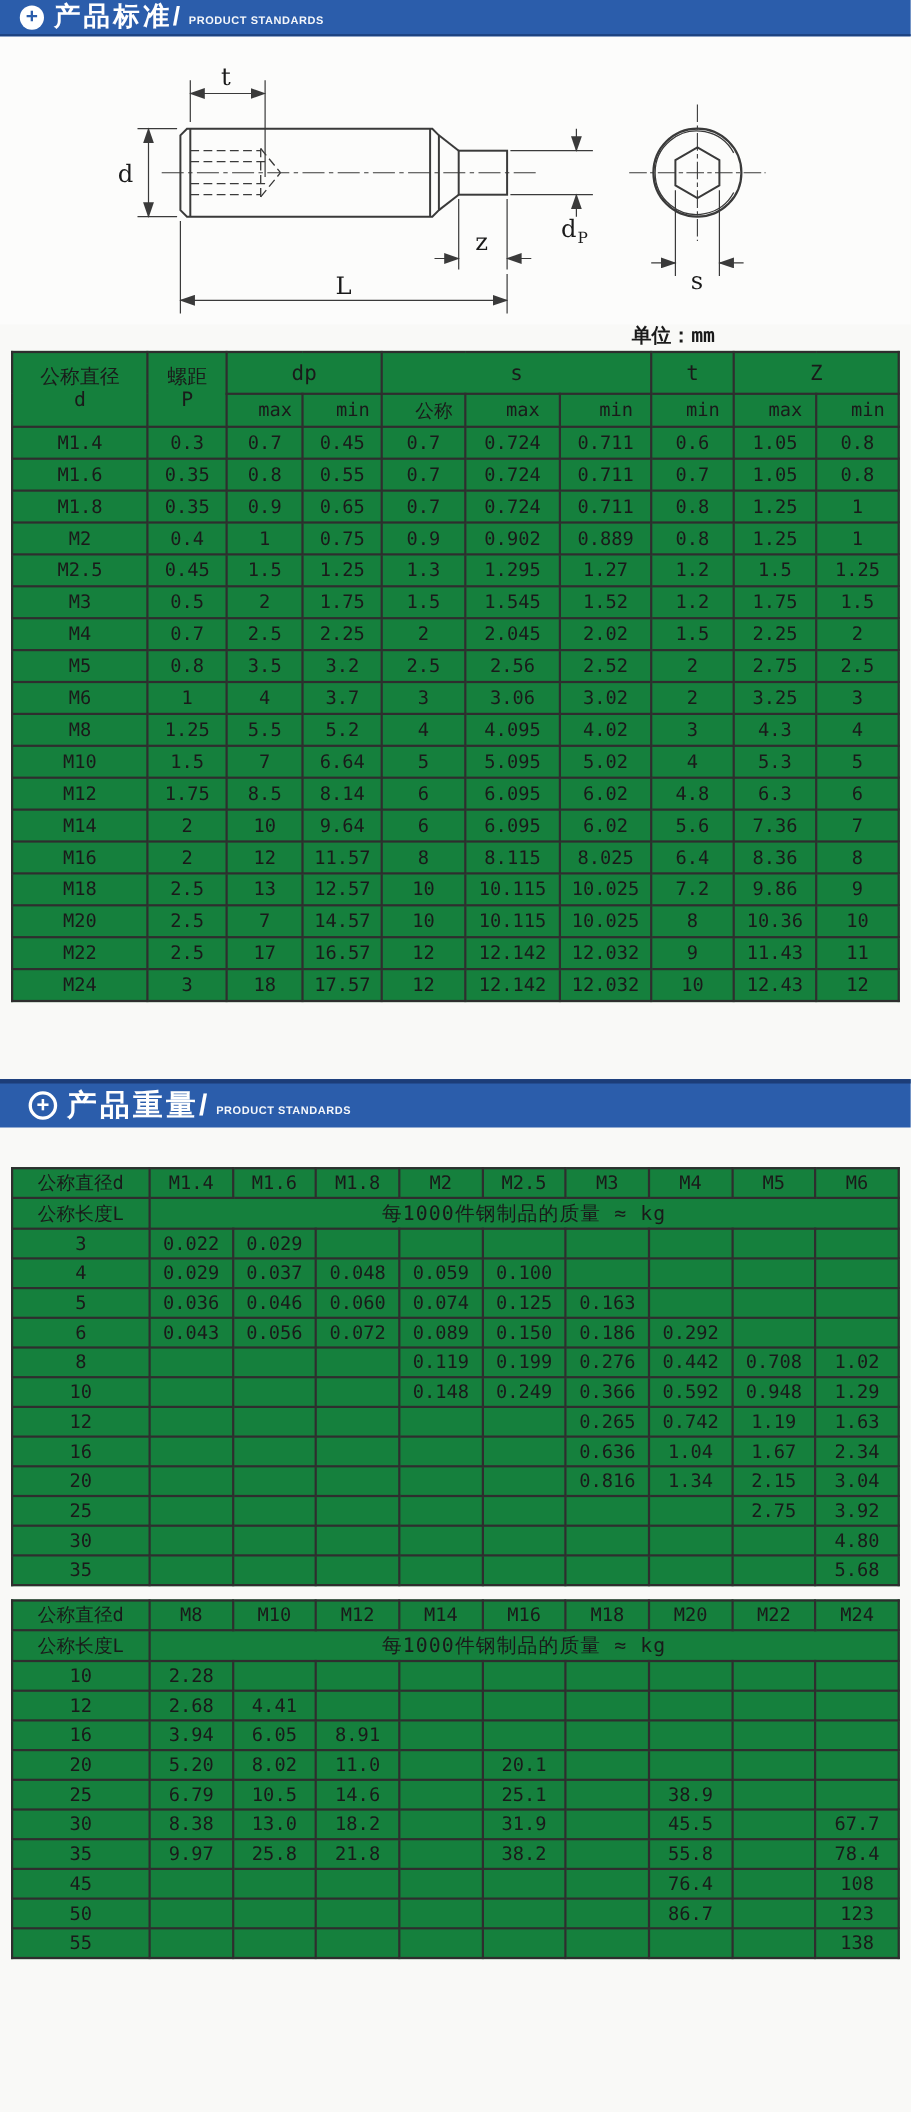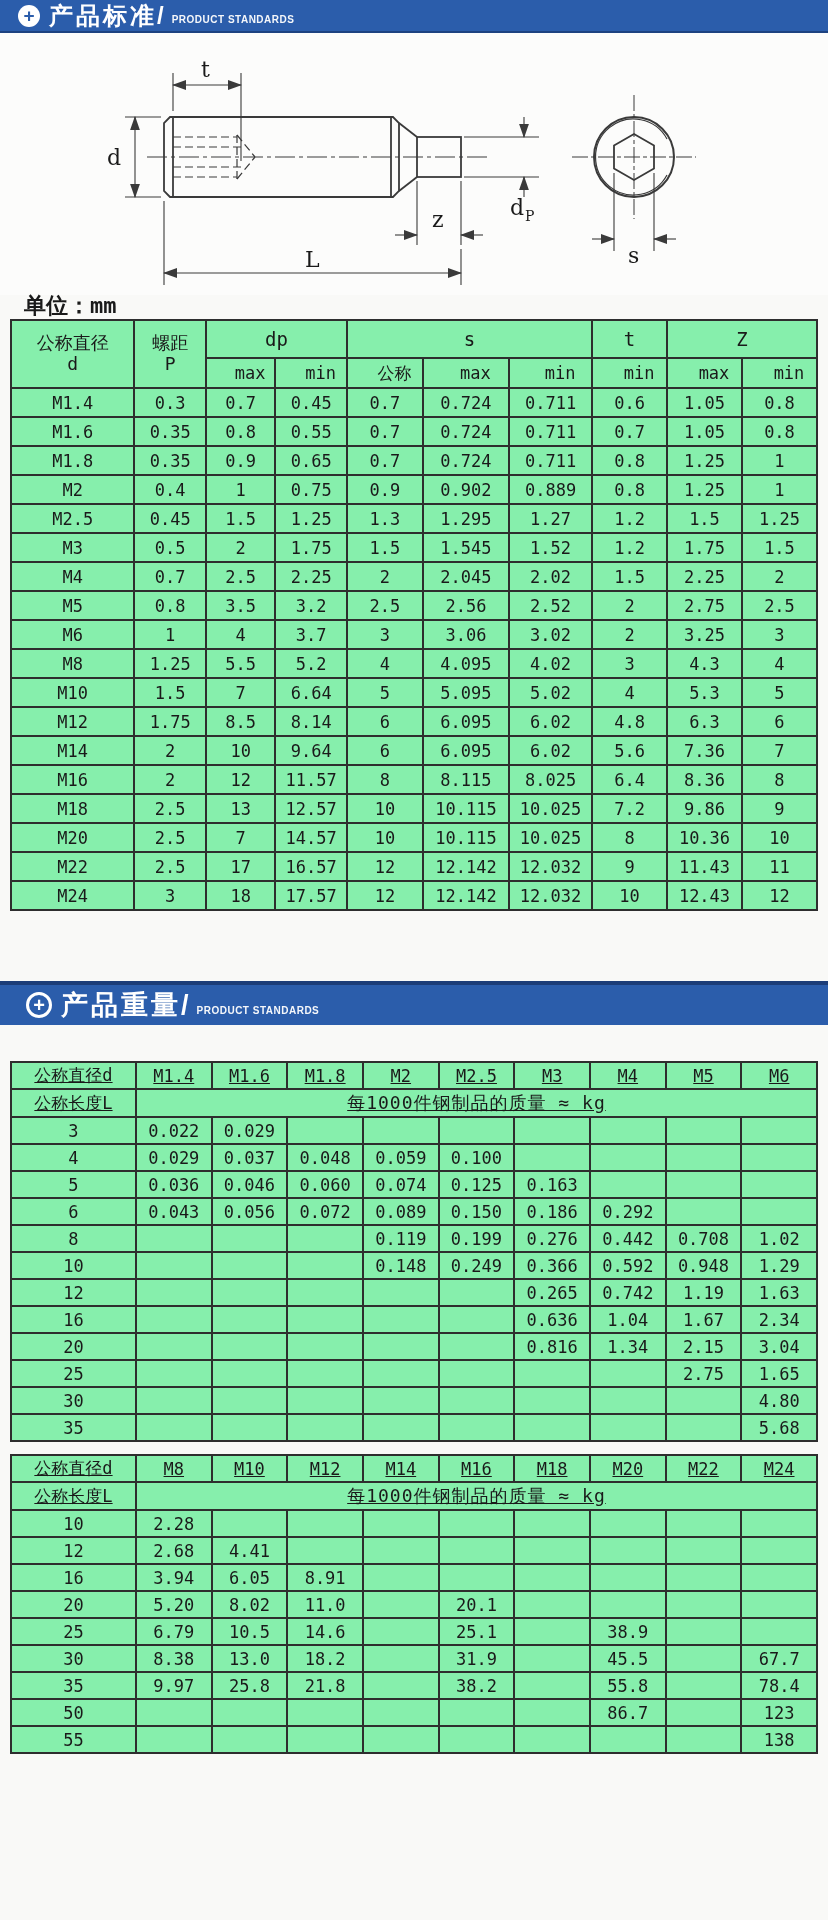--- a/index.html
+++ b/index.html
@@ -26,38 +26,38 @@
   .banner-cn { font-size:24px; font-weight:bold; letter-spacing:3px; line-height:1; }
   .b2 .banner-cn { font-size:27px; }
   .banner-en { font-size:10px; letter-spacing:.5px; margin-left:5px; align-self:flex-end; margin-bottom:6px; font-weight:bold; opacity:.95; }
   .b2 .banner-en { margin-bottom:9px; }
   
   .drawing-wrap { background:#fcfcfb; padding:6px 0 0 0; }
   svg.tech { display:block; margin:0 auto; }
   .dim-text { font-family:"DejaVu Serif", serif; font-size:22px; fill:#1a1a1a; }
   .dim-text.small { font-size:14px; }
   .unit-label {
-    font-size:22px; font-weight:bold; text-align:left; padding-right:178px;
+    font-size:18px; font-weight:bold; text-align:right; padding-right:178px;
     font-family:"DejaVu Sans Mono","Liberation Sans",sans-serif; height:24px; line-height:22px;padding-left:24px;
   }
   
   table.sheet {
-    border-collapse:collapse; table-layout:fixed; background:#86efac;
+    border-collapse:collapse; table-layout:fixed; background:#15803d;
     width:808px; margin:0 10px;
     font-family:"DejaVu Sans Mono","Liberation Sans",sans-serif;
   }
   table.sheet th, table.sheet td {
     border:2px solid #2e2e2e; text-align:center; vertical-align:middle;
     font-weight:normal; font-size:17px; padding:1px 1px; overflow:hidden; white-space:nowrap;
   }
   table.dim  tbody td { height:29px; }
   table.dim  thead tr.r1 th { height:38px; font-size:19px; }
   table.dim  thead tr.r2 th { height:30px;padding-left:20px; }
   .two-line div { line-height:1.15; font-size:18px; }
-  table.wt thead th { height:27px; font-size:17px;text-decoration:underline; }
+  table.wt thead th { height:27px; font-size:17px; }
   table.wt tbody td { height:27px; }
   table.wt .mass-note { font-size:18px; letter-spacing:1px; }
   table.wt { margin-top:36px; }
   table.wt + table.wt { margin-top:12px; }
 </style>
 </head>
 <body>
 
 <header class="banner b1">
   <span class="plus-disc">+</span>
@@ -554,21 +554,21 @@
       <tr>
         <td>25</td>
         <td></td>
         <td></td>
         <td></td>
         <td></td>
         <td></td>
         <td></td>
         <td></td>
         <td>2.75</td>
-        <td>1.65</td>
+        <td>3.92</td>
       </tr>
       <tr>
         <td>30</td>
         <td></td>
         <td></td>
         <td></td>
         <td></td>
         <td></td>
         <td></td>
         <td></td>
@@ -700,20 +700,32 @@
         <td>25.8</td>
         <td>21.8</td>
         <td></td>
         <td>38.2</td>
         <td></td>
         <td>55.8</td>
         <td></td>
         <td>78.4</td>
       </tr>
       <tr>
+        <td>45</td>
+        <td></td>
+        <td></td>
+        <td></td>
+        <td></td>
+        <td></td>
+        <td></td>
+        <td>76.4</td>
+        <td></td>
+        <td>108</td>
+      </tr>
+      <tr>
         <td>50</td>
         <td></td>
         <td></td>
         <td></td>
         <td></td>
         <td></td>
         <td></td>
         <td>86.7</td>
         <td></td>
         <td>123</td>

